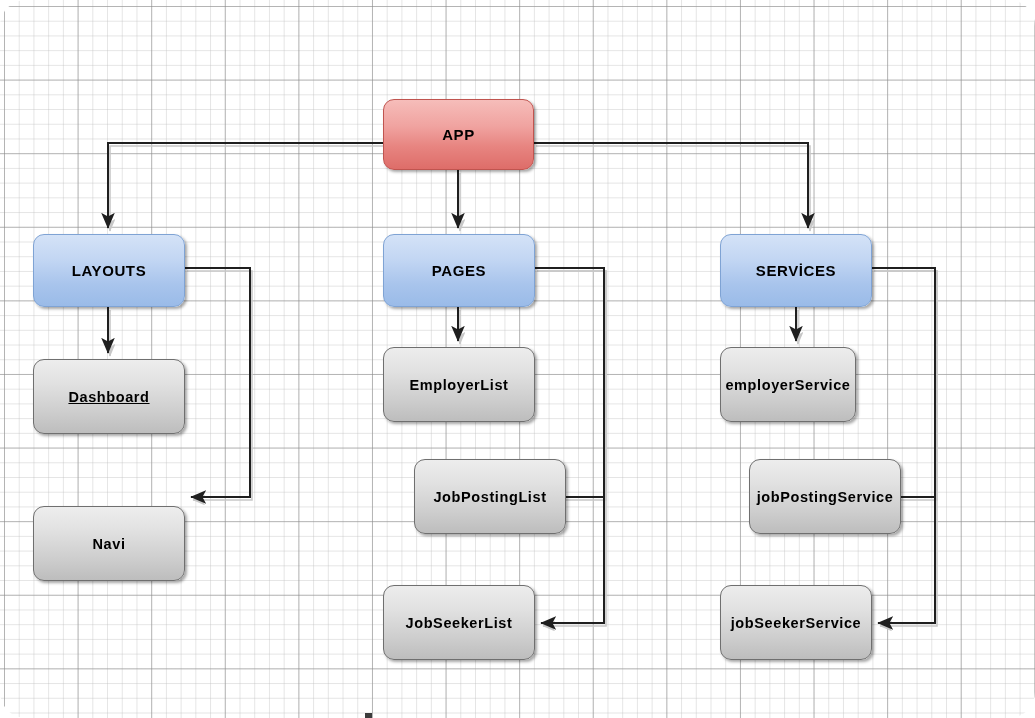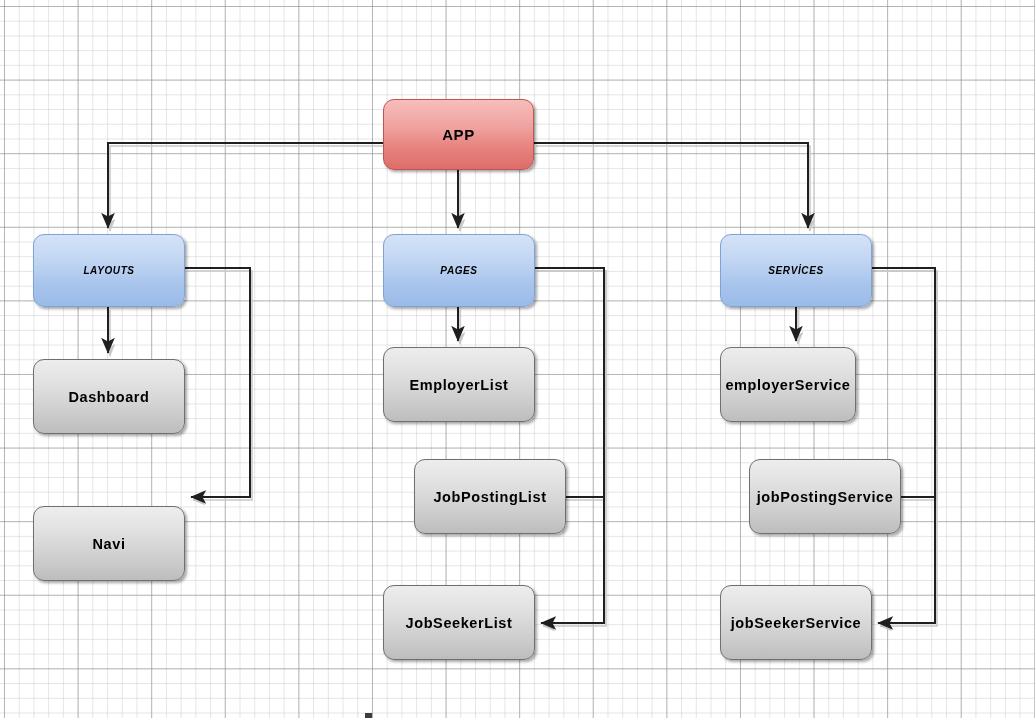--- a/index.html
+++ b/index.html
@@ -18,20 +18,21 @@
       linear-gradient(to bottom, rgba(140,140,140,0.55) 1px, transparent 1px),
       linear-gradient(to right, rgba(190,190,190,0.40) 1px, transparent 1px),
       linear-gradient(to bottom, rgba(190,190,190,0.40) 1px, transparent 1px);
     background-size:
       73.6px 73.6px,
       73.6px 73.6px,
       14.72px 14.72px,
       14.72px 14.72px;
     background-position: 4px 6px, 4px 6px, 4px 6px, 4px 6px;
     font-family: "Liberation Sans", sans-serif;
+    border-radius: 26px;
   }
   #edges {
     position: absolute;
     left: 0; top: 0;
     width: 1035px;
     height: 718px;
     pointer-events: none;
   }
   .node {
     position: absolute;
@@ -47,22 +48,21 @@
     box-shadow: 2px 2px 3px rgba(0,0,0,0.35);
   }
   .node-root {
     background: linear-gradient(to bottom, #f6bdba 0%, #f0a3a0 38%, #e78480 68%, #de6d69 100%);
     border: 1px solid #c0544f;
     font-size: 15px;
   }
   .node-group {
     background: linear-gradient(to bottom, #d4e2f7 0%, #c2d6f3 35%, #a8c4ec 70%, #9abbe8 100%);
     border: 1px solid #7fa3d4;
-    font-size: 10px;
-    font-style: italic;
+    font-size: 15px;
   }
   .node-leaf {
     background: linear-gradient(to bottom, #ededed 0%, #e2e2e2 30%, #cdcdcd 72%, #bdbdbd 100%);
     border: 1px solid #6f6f6f;
     font-size: 14.5px;
   }
   .artifact {
     position: absolute;
     width: 7px;
     height: 6px;
@@ -118,21 +118,21 @@
       </div>
       <div class="node node-group" style="left: 33px; top: 234px; width: 152px; height: 73px;">
         <span>LAYOUTS</span>
       </div>
       <div class="node node-group" style="left: 383px; top: 234px; width: 152px; height: 73px;">
         <span>PAGES</span>
       </div>
       <div class="node node-group" style="left: 720px; top: 234px; width: 152px; height: 73px;">
         <span>SERVİCES</span>
       </div>
-      <div class="node node-leaf" style="left: 33px; top: 359px; width: 152px; height: 75px;">
+      <div class="node node-leaf" style="left: 33px; top: 359px; width: 152px; height: 75px; text-decoration: underline;">
         <span>Dashboard</span>
       </div>
       <div class="node node-leaf" style="left: 33px; top: 459px; width: 152px; height: 75px; margin-top: 47px;">
         <span>Navi</span>
       </div>
       <div class="node node-leaf" style="left: 383px; top: 347px; width: 152px; height: 75px;">
         <span>EmployerList</span>
       </div>
       <div class="node node-leaf" style="left: 383px; top: 459px; width: 152px; height: 75px; margin-left: 31px;">
         <span>JobPostingList</span>

